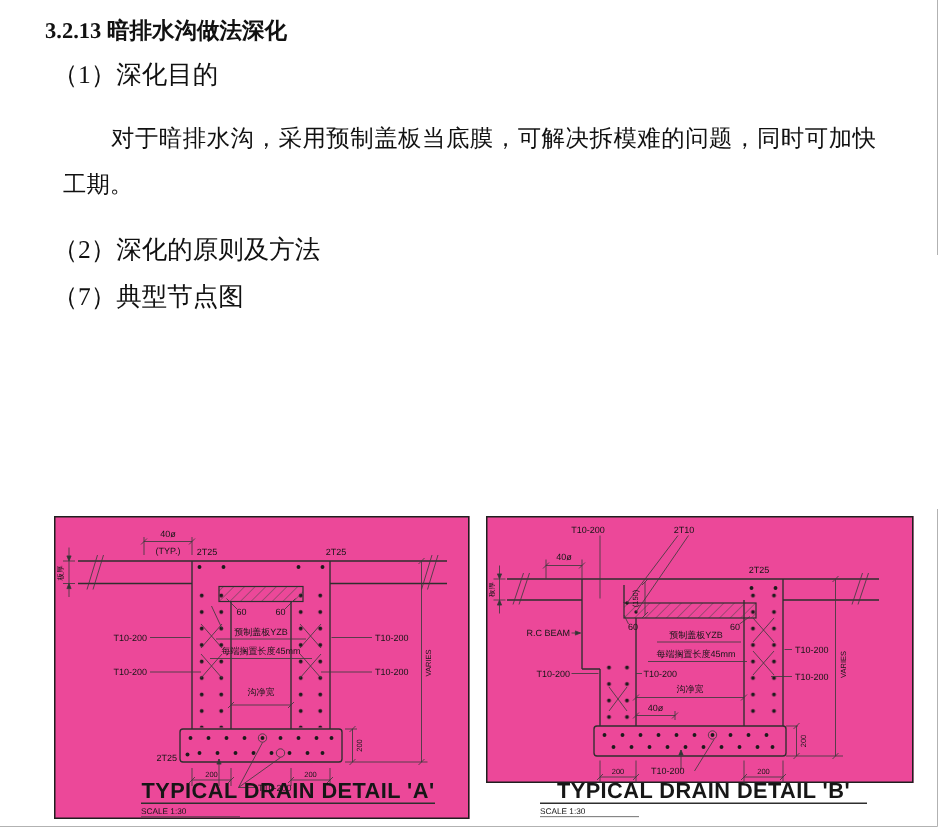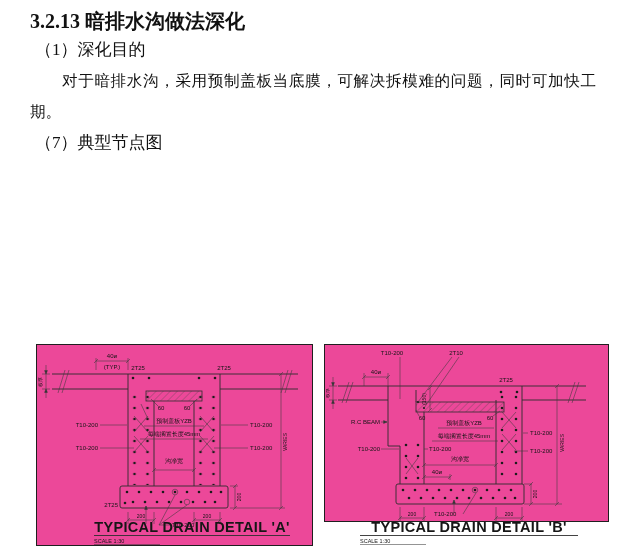--- a/index.html
+++ b/index.html
@@ -1,21 +1,21 @@
 <!DOCTYPE html>
 <html><head>
 <meta charset="utf-8">
 <style>
   html,body{margin:0;padding:0;background:#777;}
   #page{position:relative;width:625px;height:551px;background:#ffffff;overflow:hidden;
         font-family:"Liberation Serif","DejaVu Serif",serif;color:#111;}
   #doc{position:absolute;left:30px;top:4px;width:566px;}
-  .doc-heading{font-size:20px;font-weight:bold;line-height:26px;margin:4px 0 0 0;}
+  .doc-heading{font-size:15px;font-weight:bold;line-height:26px;margin:4px 0 0 0;}
   .sec-label{font-size:17px;line-height:31px;padding-left:5px;}
-  .para{font-size:15.6px;line-height:31px;text-align:justify;text-indent:32px;margin:0;}
+  .para{font-size:15.6px;line-height:31px;text-align:justify;text-indent:32px;margin:12px;}
   .fig{position:absolute;box-sizing:border-box;border:1.5px solid #1f1f1f;background:#ec4899;}
   #fig-a{left:36px;top:344px;width:277px;height:202px;}
   #fig-b{left:324px;top:344px;width:285px;height:178px;}
   .fig svg{display:block;margin:1px auto 0 auto;}
   svg text{font-family:"Liberation Sans","DejaVu Sans",sans-serif;fill:#161616;}
   .lbl{font-size:6px;}
   .sm{font-size:5px;}
   .ttl{font-size:14.5px;font-weight:700;letter-spacing:.3px;}
   .scl{font-size:5.5px;}
   .ln{stroke:#2e2e2e;stroke-width:.9;fill:none;}
@@ -26,20 +26,21 @@
 </style>
 </head>
 <body>
 
 <div id="page">
 
   <div id="doc">
     <div class="doc-heading">3.2.13 暗排水沟做法深化</div>
     <div class="sec-label">（1）深化目的</div>
     <p class="para">对于暗排水沟，采用预制盖板当底膜，可解决拆模难的问题，同时可加快工期。</p>
+    <div class="sec-label">（2）深化的原则及方法</div>
     <div class="sec-label">（7）典型节点图</div>
   </div>
 
   <div class="fig" id="fig-a">
     <svg width="274" height="199" viewBox="0 0 274 199">
       <defs>
         <pattern id="a-h" patternUnits="userSpaceOnUse" width="5" height="5" patternTransform="rotate(45)">
           <line x1="0" y1="0" x2="0" y2="5" stroke="#444" stroke-width=".6"></line>
         </pattern>
         <pattern id="a-dl" patternUnits="userSpaceOnUse" width="23" height="11" patternTransform="translate(91.5,46)">

